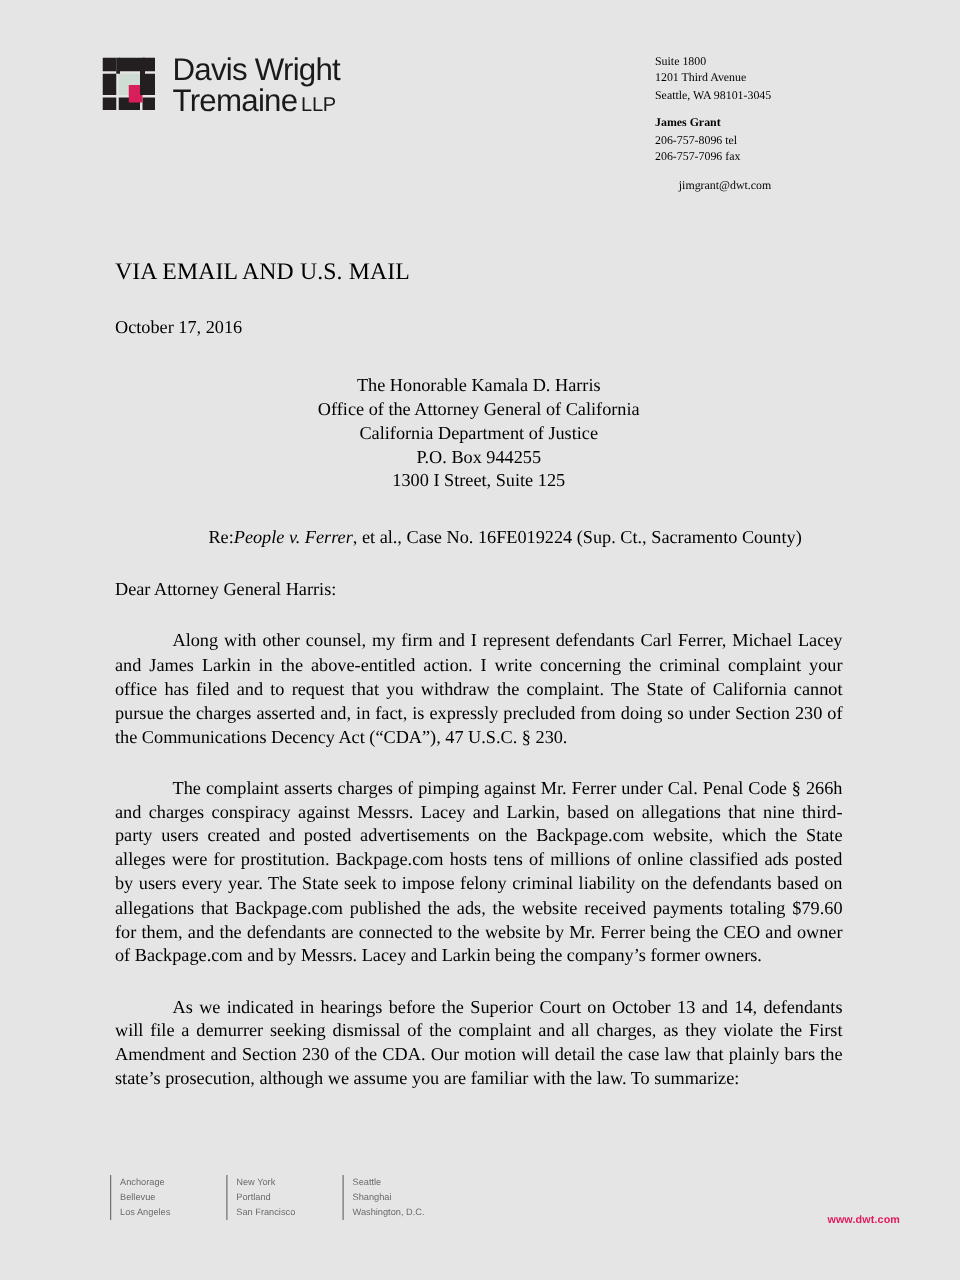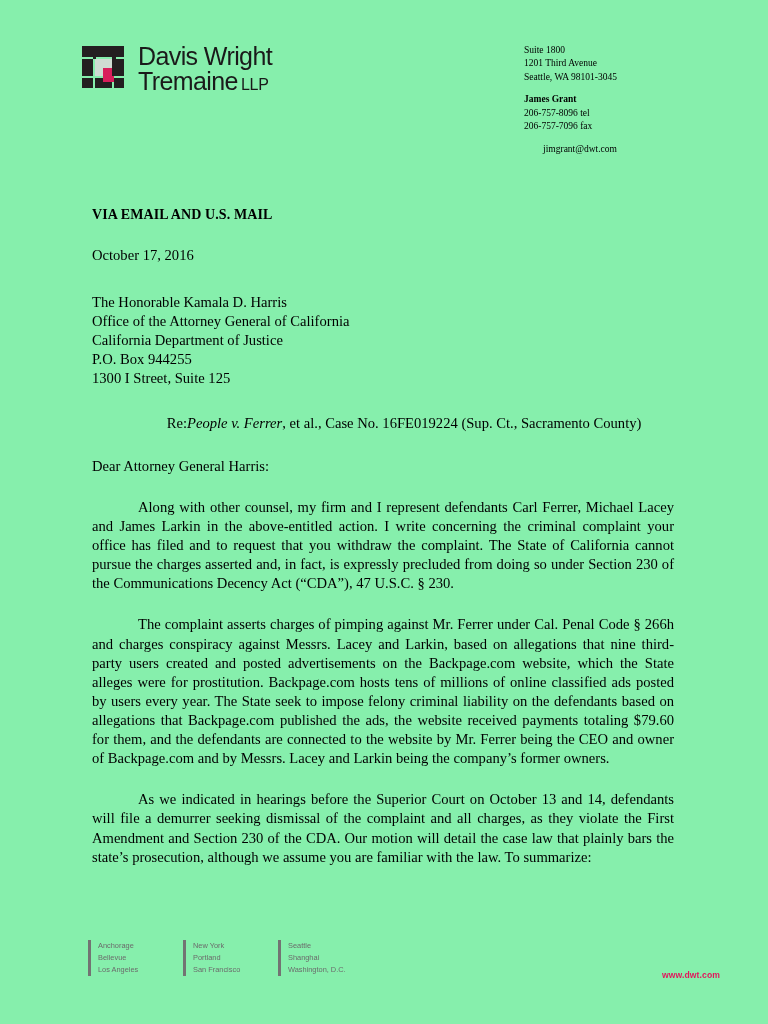--- a/index.html
+++ b/index.html
@@ -10,21 +10,21 @@
   }
   body {
     font-family: "Liberation Serif", "DejaVu Serif", serif;
     color: #000000;
     -webkit-font-smoothing: antialiased;
   }
   .page {
     position: relative;
     width: 768px;
     height: 1024px;
-    background: #86efac;
+    background: #e5e5e5;
     overflow: hidden;
     box-sizing: border-box;
   }
 
   
   .letterhead {
     position: absolute;
     left: 0;
     top: 0;
     width: 768px;
@@ -95,34 +95,34 @@
     position: absolute;
     left: 92px;
     top: 206px;
     width: 582px;
     font-size: 14.6px;
     line-height: 1.30;
     color: #000;
   }
 
   .via-line {
-    font-weight: bold;
-    font-size: 14px;
+    font-weight: normal;
+    font-size: 19px;
     letter-spacing: 0.1px;
     margin: 0 0 22px 0;
   }
 
   .date-line {
     margin: 0 0 28px 0;
   }
 
   .recipient {
     margin: 0 0 26px 0;
   }
-  .recipient-line { display: block; white-space: nowrap; }
+  .recipient-line { display: block; white-space: nowrap; text-align: center; }
 
   .re-line {
     margin: 0 0 24px 0;
     padding-left: 45px;
     white-space: nowrap;
   }
   .re-label {
     display: inline-block;
     width: 50px;
     text-align: right;
@@ -149,21 +149,21 @@
     width: 768px;
     height: 56px;
   }
   .footer-offices {
     position: absolute;
     left: 88px;
     top: 0;
     display: flex;
   }
   .office-col {
-    border-left: 3px solid #737373;
+    border-left: 1px solid #737373;
     padding-left: 7px;
     margin-right: 31px;
     font-family: "Liberation Sans", "DejaVu Sans", sans-serif;
     font-size: 7.4px;
     line-height: 1.62;
     color: #6b6b6b;
     min-width: 54px;
   }
   .office-col:last-child { margin-right: 0; }
   .office-line { display: block; white-space: nowrap; }

